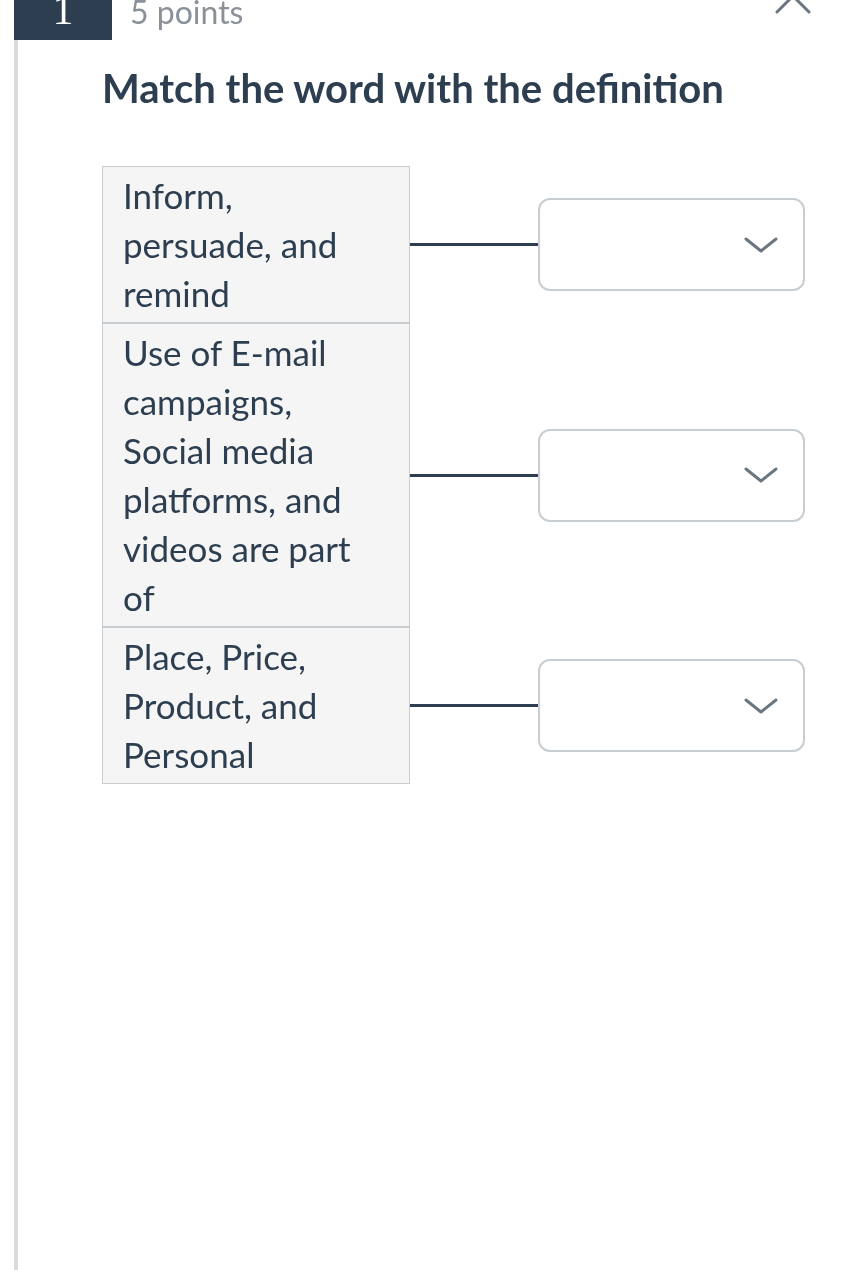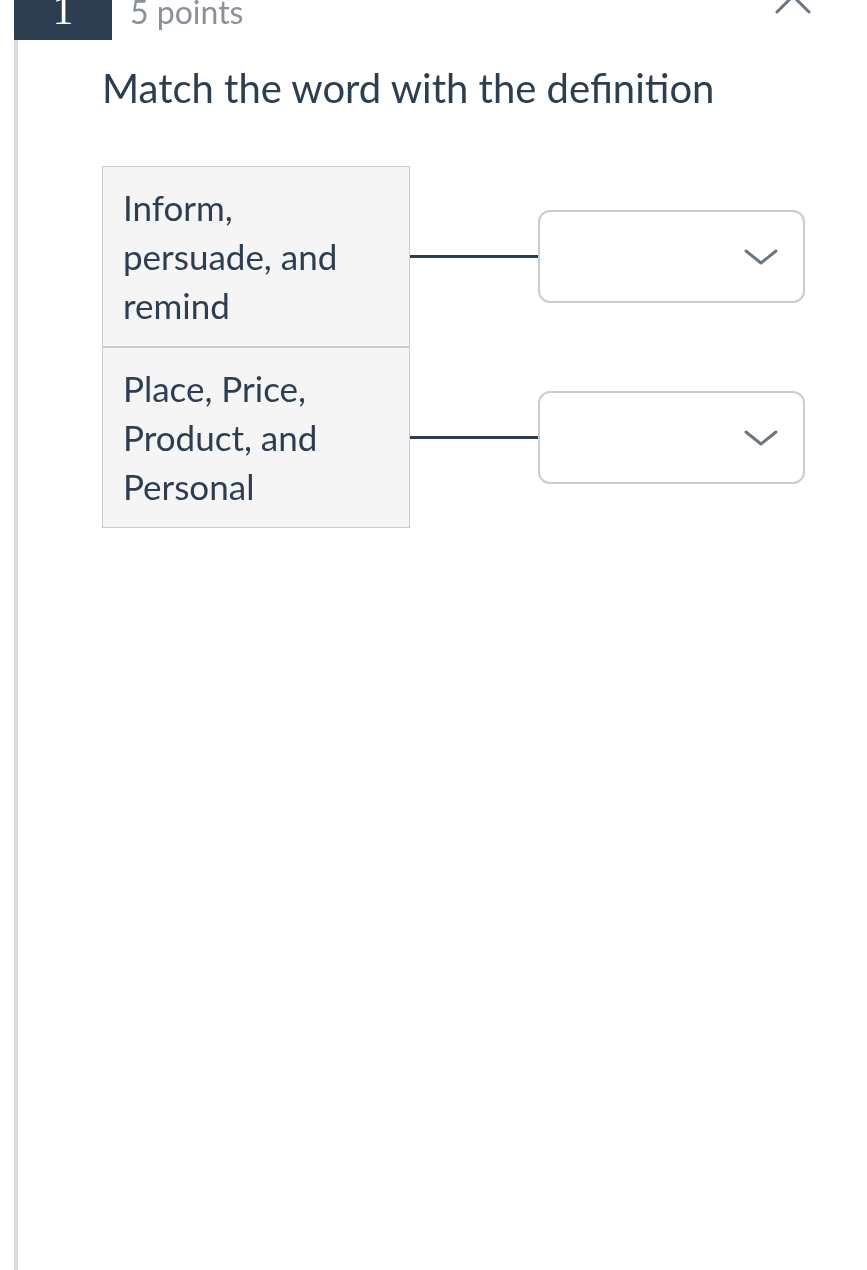--- a/index.html
+++ b/index.html
@@ -54,42 +54,42 @@
       margin-left: 18px;
       margin-top: -8px;
     }
     .collapse-icon {
       position: absolute;
       right: 54px;
       top: -8px;
     }
     .question-text {
       font-size: 40px;
-      font-weight: 400;
+      font-weight: 700;
       color: #2c3e50;
       margin-left: 88px;
       margin-top: 22px;
       margin-right: 40px;
       line-height: 1.3;
     }
     .matching-section {
       margin-top: 52px;
       margin-left: 88px;
       margin-right: 40px;
     }
     .match-row {
       display: flex;
       align-items: center;
       position: relative;
     }
     .prompt-box {
       width: 308px;
       background: #f5f5f5;
       border: 1px solid #c8cdd2;
-      padding: 16px 20px;
+      padding: 4px 20px;
       font-size: 35px;
       color: #2c3e50;
       line-height: 1.4;
       font-weight: 400;
     }
     .connector {
       width: 128px;
       height: 3px;
       background: #2c3e50;
       flex-shrink: 0;
@@ -140,20 +140,32 @@
       </div>
       <div class="connector"></div>
       <div class="dropdown">
         <span></span>
         <svg class="chevron" viewBox="0 0 36 20">
           <path d="M 3 4 L 18 16 L 33 4" stroke="#6b7680" stroke-width="3" fill="none" stroke-linecap="round" stroke-linejoin="round"></path>
         </svg>
       </div>
     </div>
 
+    <div class="match-row">
+      <div class="prompt-box">
+        <span>Use of E-mail campaigns, Social media platforms, and videos are part of</span>
+      </div>
+      <div class="connector"></div>
+      <div class="dropdown">
+        <span></span>
+        <svg class="chevron" viewBox="0 0 36 20">
+          <path d="M 3 4 L 18 16 L 33 4" stroke="#6b7680" stroke-width="3" fill="none" stroke-linecap="round" stroke-linejoin="round"></path>
+        </svg>
+      </div>
+    </div>
 
 
     <div class="match-row">
       <div class="prompt-box">
         <span>Place, Price, Product, and Personal</span>
       </div>
       <div class="connector"></div>
       <div class="dropdown">
         <span></span>
         <svg class="chevron" viewBox="0 0 36 20">

